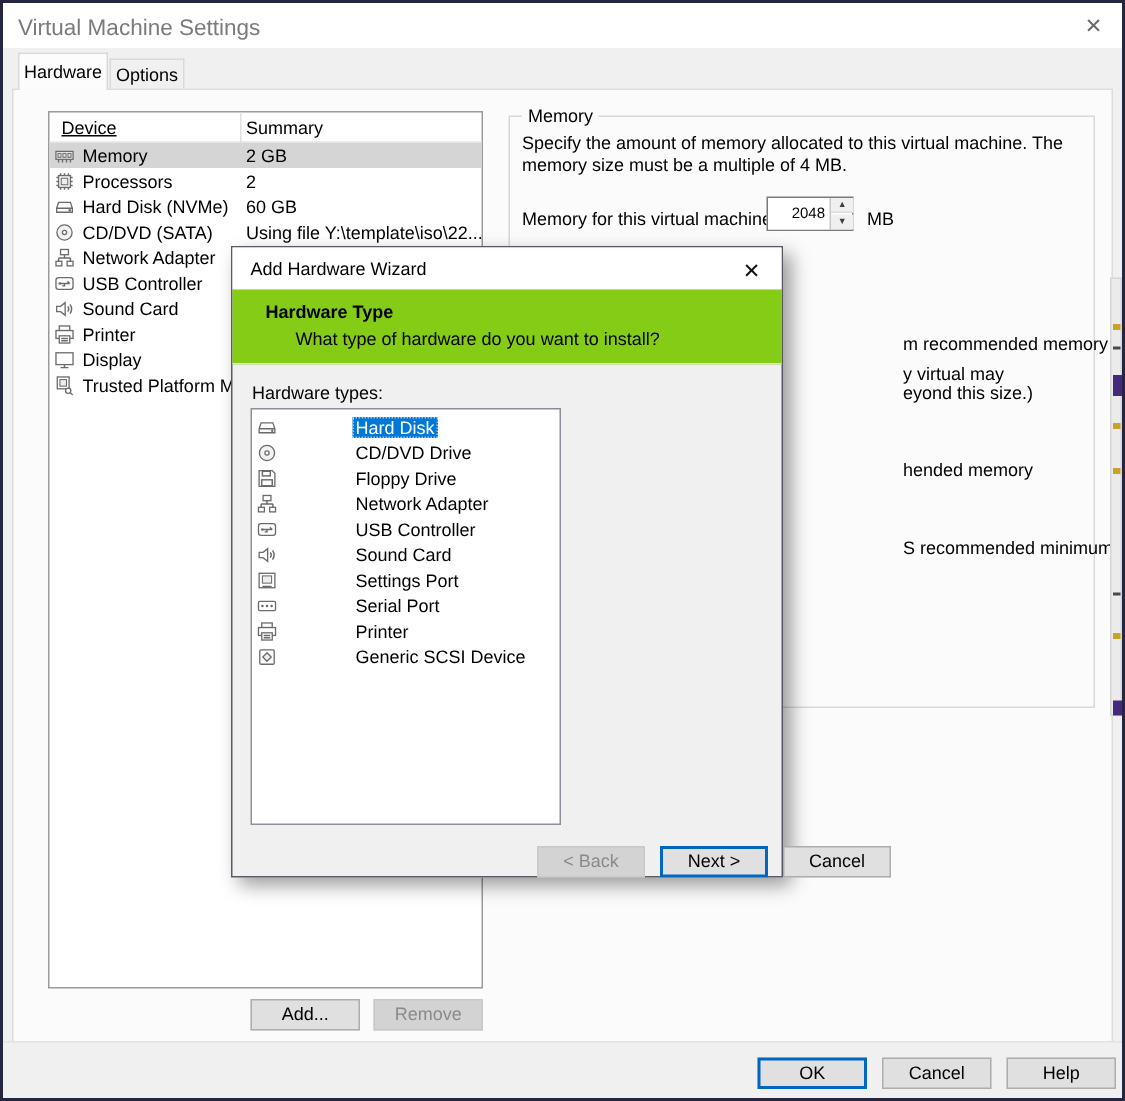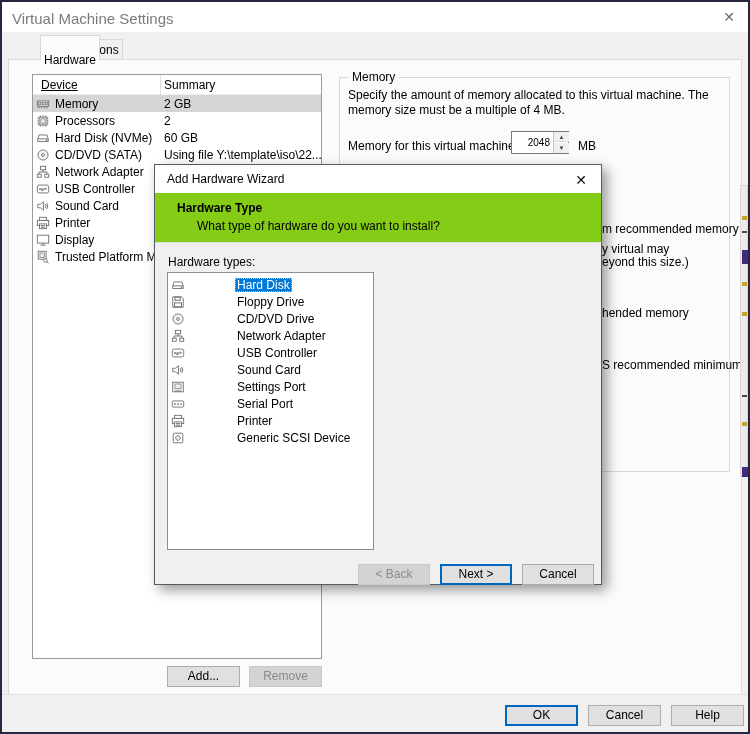--- a/index.html
+++ b/index.html
@@ -9,21 +9,21 @@
     background:#f0f0f0; border:2px solid #262640;
     font-family:"Liberation Sans", sans-serif; font-size:12px; color:#000;
   }
   
   .titlebar { position:absolute; left:0; top:0; width:746px; height:30px; background:#ffffff; }
   .title-text { position:absolute; left:10px; top:8px; font-size:15px; color:#7b7b7b; }
   .win-close { position:absolute; right:8px; top:5px; width:22px; height:20px; text-align:center;
                color:#6b6b6b; font-size:14px; line-height:20px; cursor:default; }
   
   .tab { position:absolute; text-align:center; border:1px solid #d9d9d9; border-bottom:none; cursor:default; }
-  .tab-hardware { left:10px; top:33px; width:60px; height:25px; background:#fcfcfc; z-index:3; padding-top:17px;margin-left:28px; }
+  .tab-hardware { left:10px; top:33px; width:60px; height:25px; background:#fcfcfc; z-index:3; padding-top:5px; }
   .tab-options  { left:71px; top:37px; width:50px; height:21px; background:#f0f0f0; padding-top:3px; }
   .page { position:absolute; left:6px; top:57px; width:734px; height:637px;
           background:#fbfbfb; border:1px solid #dcdcdc; }
   
   .devlist { position:absolute; left:30px; top:72px; width:290px; height:585px;
              background:#fff; border:1px solid #9a9a9a; z-index:2; }
   .dl-header { position:relative; height:20px; border-bottom:1px solid #ececec; }
   .dl-header .h1 { position:absolute; left:8px; top:3px;text-decoration:underline; }
   .dl-header .h2 { position:absolute; left:131px; top:3px; }
   .dl-header .divider { position:absolute; left:127px; top:0; width:1px; height:20px; background:#e0e0e0; }
@@ -55,21 +55,21 @@
               text-align:center; line-height:10px; color:#404040; cursor:default; }
   .spin .up { top:0; border-bottom:1px solid #dcdcdc; }
   .spin .down { top:11px; }
   .mem-unit { position:absolute; left:238px; top:61px; }
   .frag { position:absolute; white-space:nowrap; color:#000; }
   
   .slider { position:absolute; left:738px; top:183px; width:8px; height:292px;
             background:#ebebeb; border:1px solid #d6d6d6; z-index:1; }
   .mark { position:absolute; left:1px; width:5px; }
   
-  .wizard { position:absolute; left:152px; top:162px; width:448px; height:421px;
+  .wizard { position:absolute; left:152px; top:162px; width:368px; height:421px;
             background:#f0f0f0; border:1px solid #5a5a66; box-shadow:5px 5px 12px rgba(0,0,0,.4); z-index:10; }
   .wz-title { position:absolute; left:0; top:0; right:0; height:28px; background:#fff; }
   .wz-title-text { position:absolute; left:12px; top:7px; font-size:12px; color:#000; }
   .wz-close { position:absolute; right:9px; top:5px; width:22px; height:20px; text-align:center;
               color:#111; font-size:14px; line-height:20px; cursor:default; }
   .wz-head { position:absolute; left:0; top:28px; right:0; height:50px; background:#84cc16;
              border-bottom:1px solid #e0e0e0; }
   .wz-h1 { position:absolute; left:22px; top:8px; font-weight:bold; }
   .wz-h2 { position:absolute; left:42px; top:26px; }
   .wz-types-label { position:absolute; left:13px; top:90px; }
@@ -269,33 +269,33 @@
           <span class="icon"><svg viewBox="0 0 16 16">
               <path d="M2 9 L3.5 4.5 H12.5 L14 9 V12 H2 Z" fill="#fff" stroke="#6b6b6b"></path>
               <path d="M2 9 H14" fill="none" stroke="#6b6b6b" stroke-width="1.1"></path>
               <circle cx="12" cy="10.5" r=".9" fill="#6b6b6b"></circle>
             </svg></span>
           <span class="hlabel">Hard Disk</span>
         </div>
 
         <div class="hrow">
           <span class="icon"><svg viewBox="0 0 16 16">
+              <circle cx="8" cy="8" r="5.8" fill="#f2f2f2" stroke="#6b6b6b"></circle>
+              <circle cx="8" cy="8" r="1.6" fill="#fff" stroke="#6b6b6b"></circle>
+            </svg></span>
+          <span class="hlabel">CD/DVD Drive</span>
+        </div>
+
+        <div class="hrow">
+          <span class="icon"><svg viewBox="0 0 16 16">
               <path d="M2 2 H12 L14 4 V14 H2 Z" fill="#fff" stroke="#6b6b6b"></path>
               <rect x="4.5" y="2.5" width="6" height="3.5" fill="none" stroke="#6b6b6b" stroke-width="1.1"></rect>
               <rect x="4" y="9" width="8" height="4.5" fill="none" stroke="#6b6b6b" stroke-width="1.1"></rect>
             </svg></span>
           <span class="hlabel">Floppy Drive</span>
-        </div>
-
-        <div class="hrow">
-          <span class="icon"><svg viewBox="0 0 16 16">
-              <circle cx="8" cy="8" r="5.8" fill="#f2f2f2" stroke="#6b6b6b"></circle>
-              <circle cx="8" cy="8" r="1.6" fill="#fff" stroke="#6b6b6b"></circle>
-            </svg></span>
-          <span class="hlabel">CD/DVD Drive</span>
         </div>
 
         <div class="hrow">
           <span class="icon"><svg viewBox="0 0 16 16">
               <rect x="5" y="1.5" width="6" height="4" fill="#fff" stroke="#6b6b6b"></rect>
               <path d="M8 5.5 V8 M3.5 8 H12.5 M3.5 8 V10.5 M12.5 8 V10.5" fill="none" stroke="#6b6b6b" stroke-width="1.1"></path>
               <rect x="1.5" y="10.5" width="4.5" height="3.5" fill="#fff" stroke="#6b6b6b"></rect>
               <rect x="10" y="10.5" width="4.5" height="3.5" fill="#fff" stroke="#6b6b6b"></rect>
             </svg></span>
           <span class="hlabel">Network Adapter</span>

